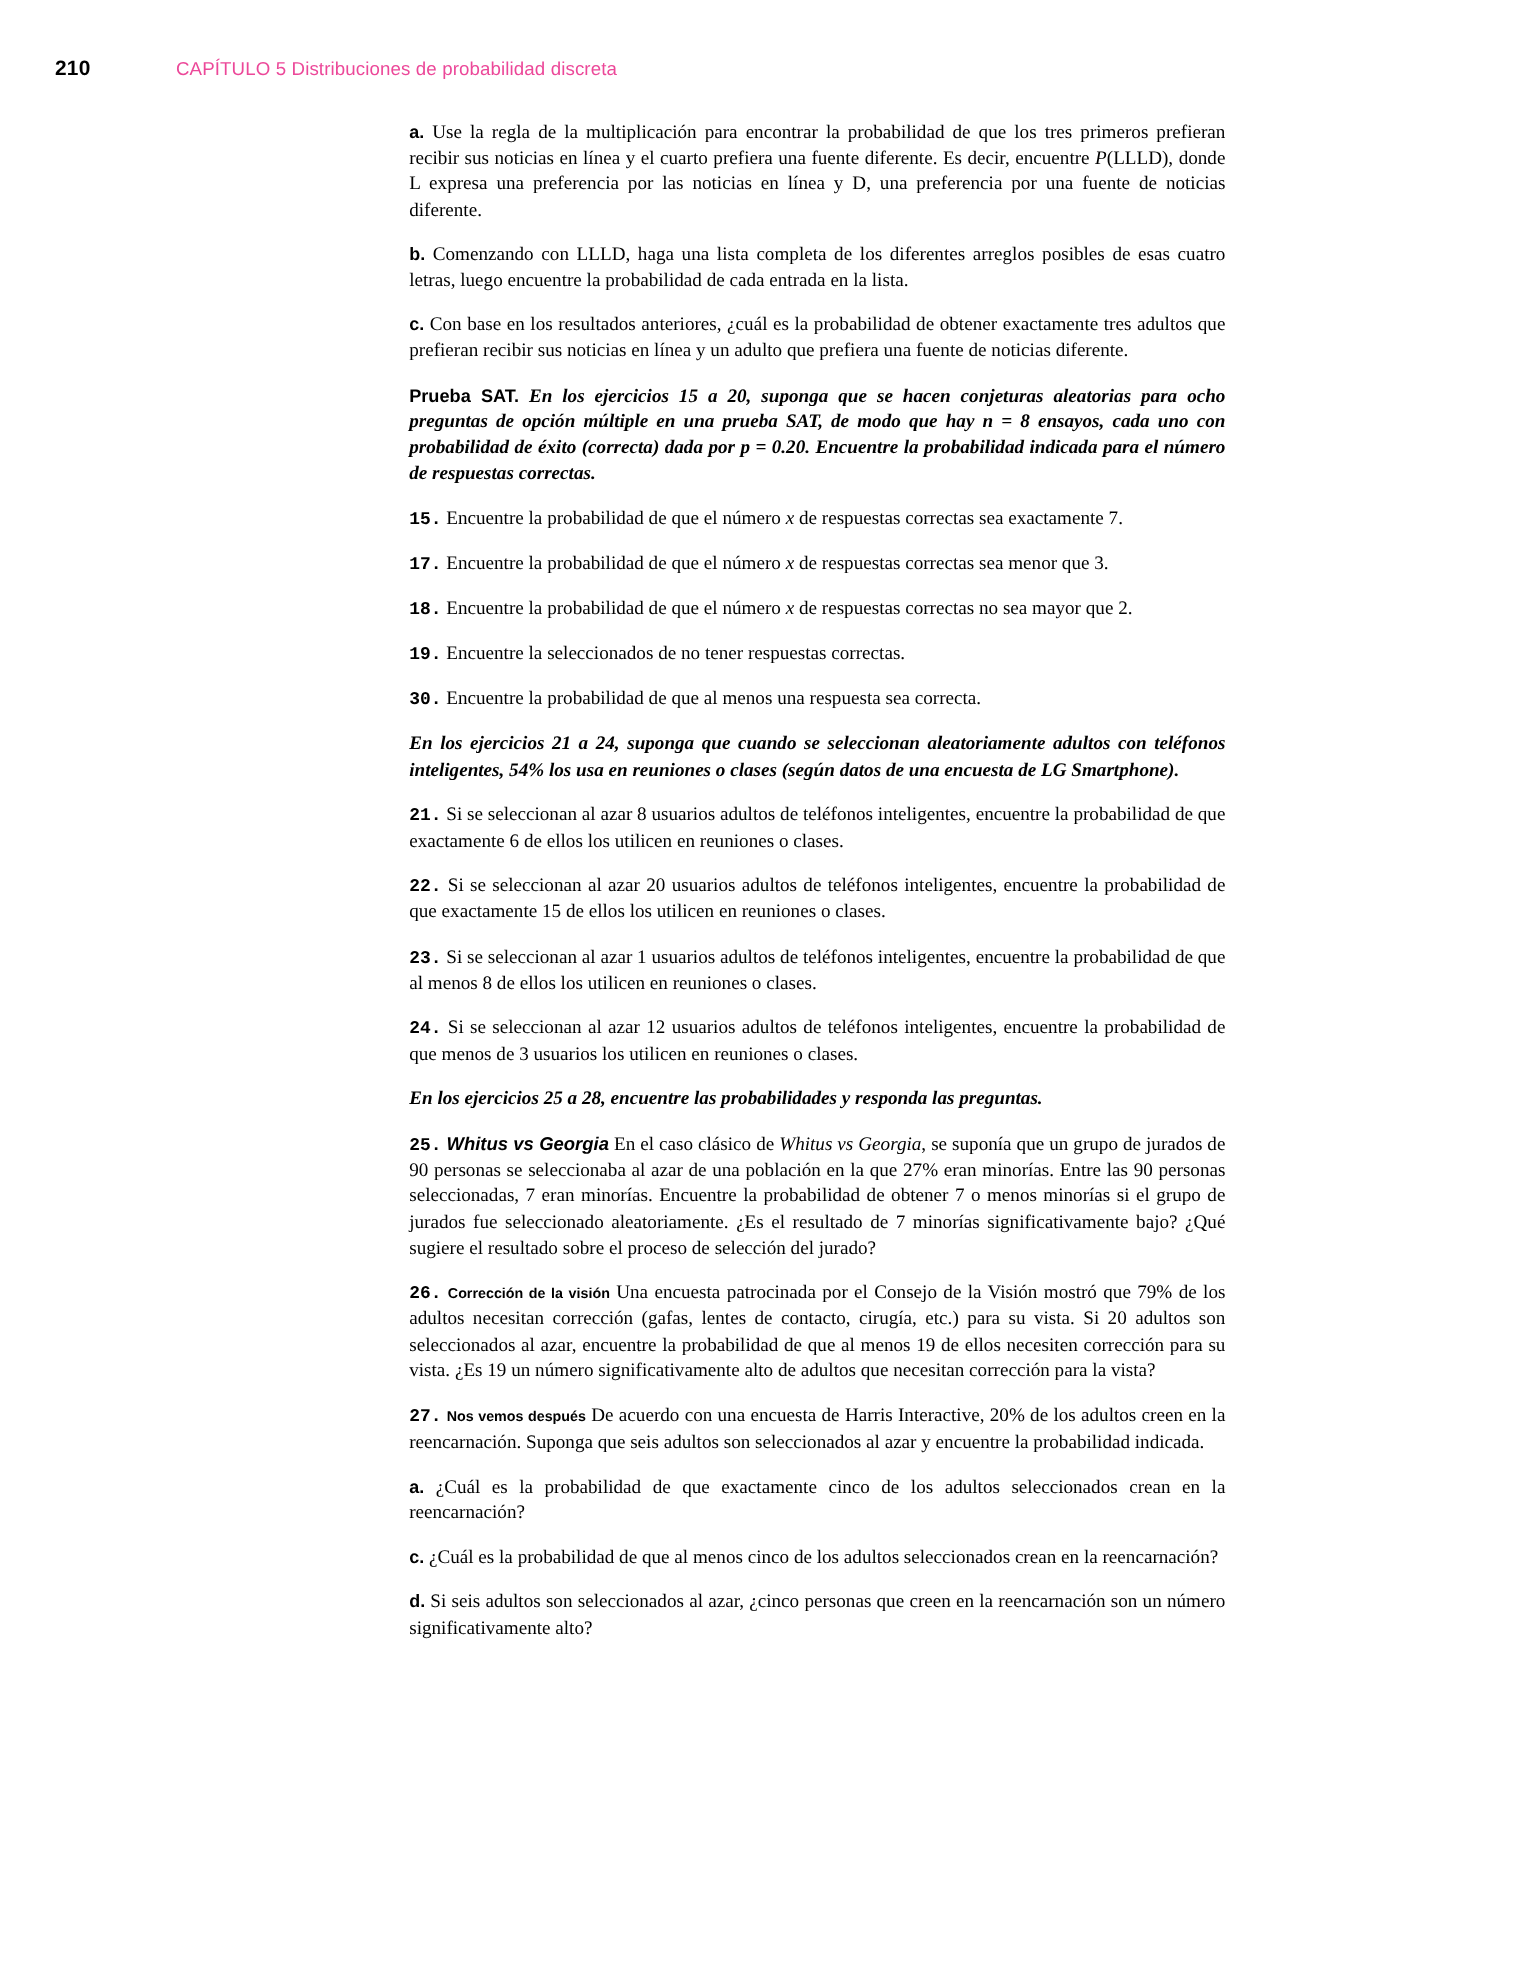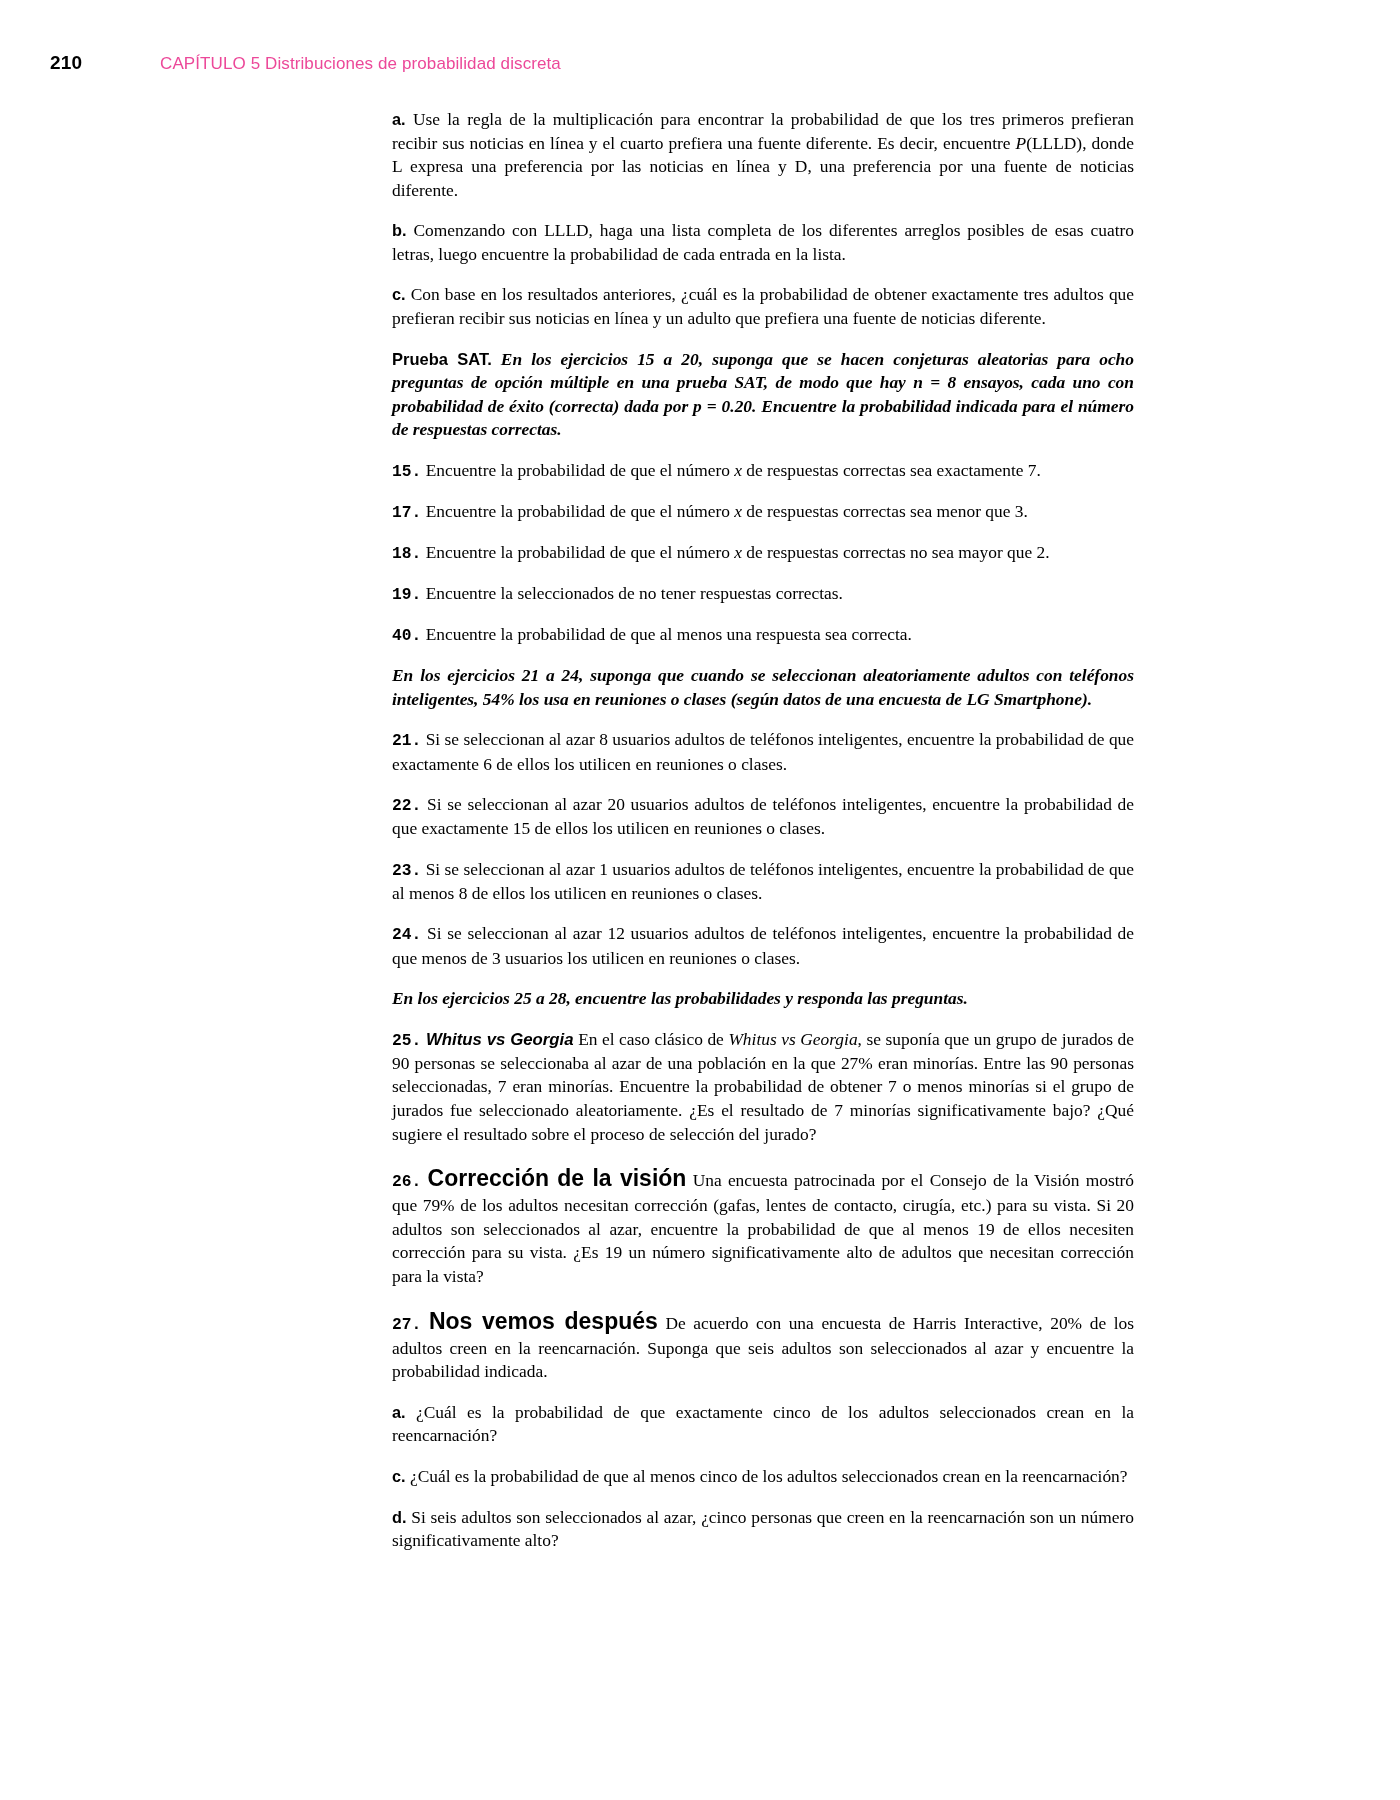--- a/index.html
+++ b/index.html
@@ -44,21 +44,21 @@
     letter-spacing: 0.1px;
   }
   .chapter-line .chap-label {
     font-weight: normal;
   }
 
   
   .column {
     position: absolute;
     top: 108px;
-    left: 392px;
+    left: 372px;
     width: 742px;
   }
 
   p.para {
     margin: 0 0 17px 0;
     font-size: 17.4px;
     line-height: 1.355;
     text-align: justify;
     text-justify: inter-word;
   }
@@ -88,21 +88,21 @@
     font-family: "Liberation Sans", sans-serif;
     font-style: normal;
     font-weight: bold;
     font-size: 16.5px;
   }
   .gap-top { margin-top: 26px; }
   .gap-top-lg { margin-top: 29px; }
   .ex-title {
     font-family: "Liberation Sans", sans-serif;
     font-weight: bold;
-    font-size: 23px;
+    font-size: 13px;
   }
   .ex-title-italic {
     font-family: "Liberation Sans", sans-serif;
     font-weight: bold;
     font-style: italic;
     font-size: 16.8px;
   }
   .tight { margin-bottom: 15px; }
 </style>
 </head>
@@ -147,21 +147,21 @@
 
     <p class="para tight">
       <span class="num">18.</span><span> Encuentre la probabilidad de que el número </span><span class="mathvar">x</span><span> de respuestas correctas no sea mayor que 2.</span>
     </p>
 
     <p class="para tight">
       <span class="num">19.</span><span> Encuentre la seleccionados de no tener respuestas correctas.</span>
     </p>
 
     <p class="para tight">
-      <span class="num">40.</span><span> Encuentre la probabilidad de que al menos una respuesta sea correcta.</span>
+      <span class="num">30.</span><span> Encuentre la probabilidad de que al menos una respuesta sea correcta.</span>
     </p>
 
     <p class="para block-instruction gap-top-lg">En los ejercicios 21 a 24, suponga que cuando se seleccionan aleatoriamente adultos con teléfonos inteligentes, 54% los usa en reuniones o clases (según datos de una encuesta de LG Smartphone).</p>
 
     <p class="para">
       <span class="num">21.</span><span> Si se seleccionan al azar 8 usuarios adultos de teléfonos inteligentes, encuentre la probabilidad de que exactamente 6 de ellos los utilicen en reuniones o clases.</span>
     </p>
 
     <p class="para">
       <span class="num">22.</span><span> Si se seleccionan al azar 20 usuarios adultos de teléfonos inteligentes, encuentre la probabilidad de que exactamente 15 de ellos los utilicen en reuniones o clases.</span>

